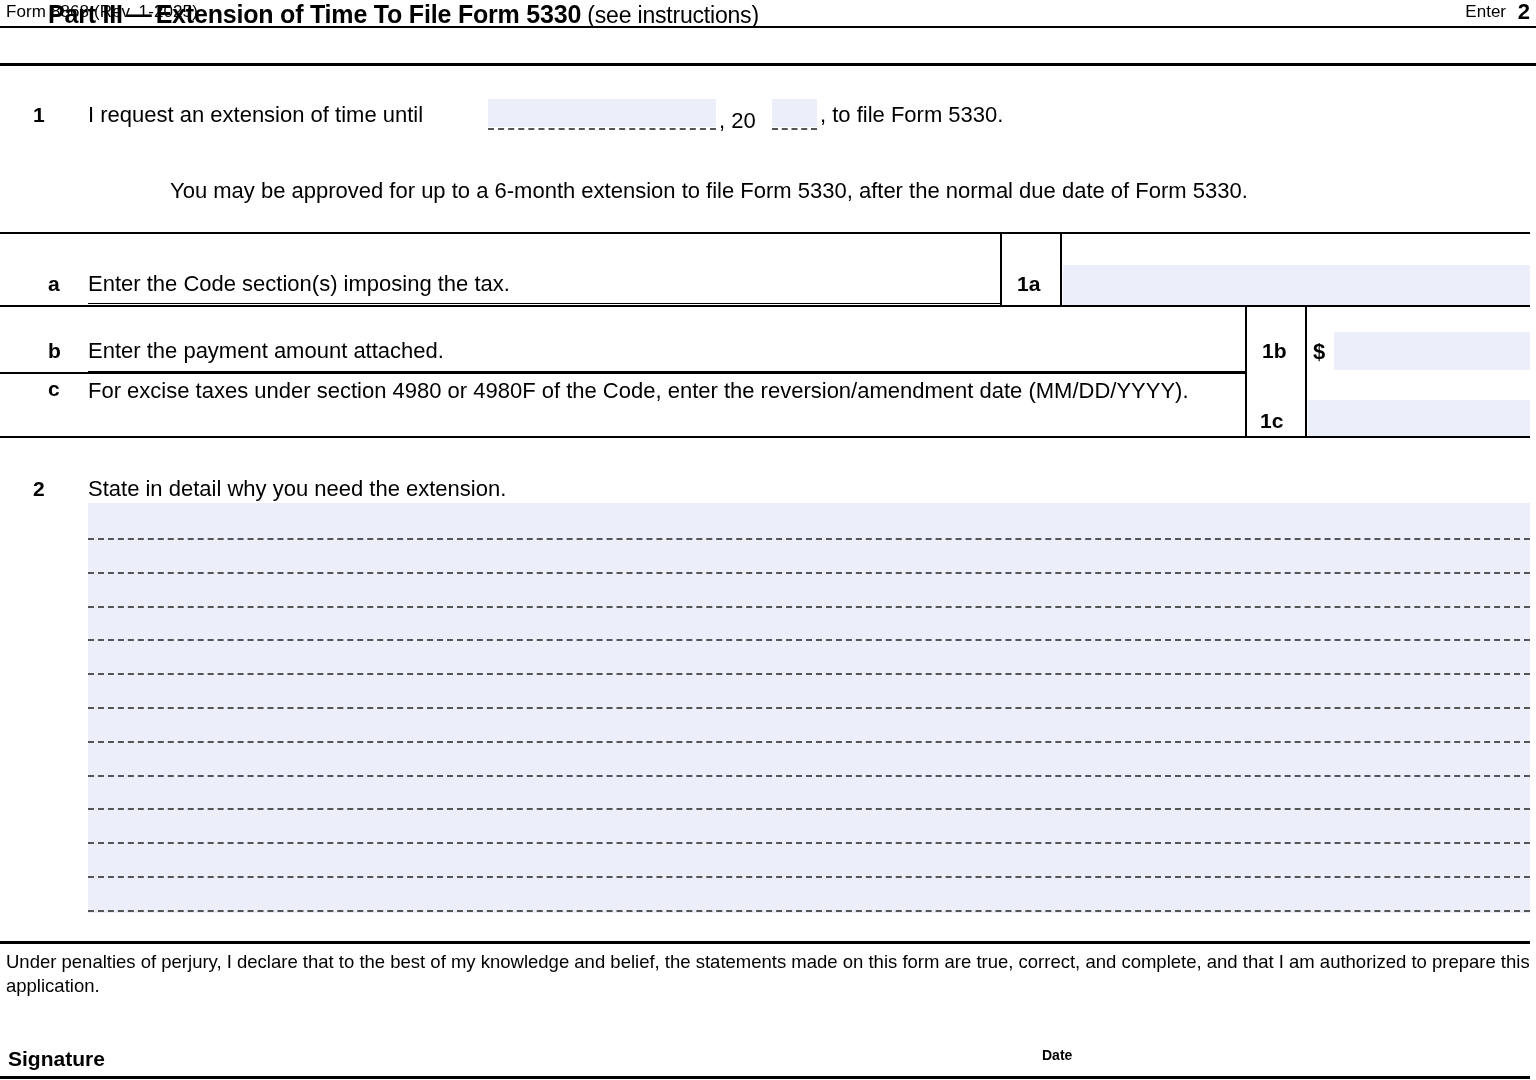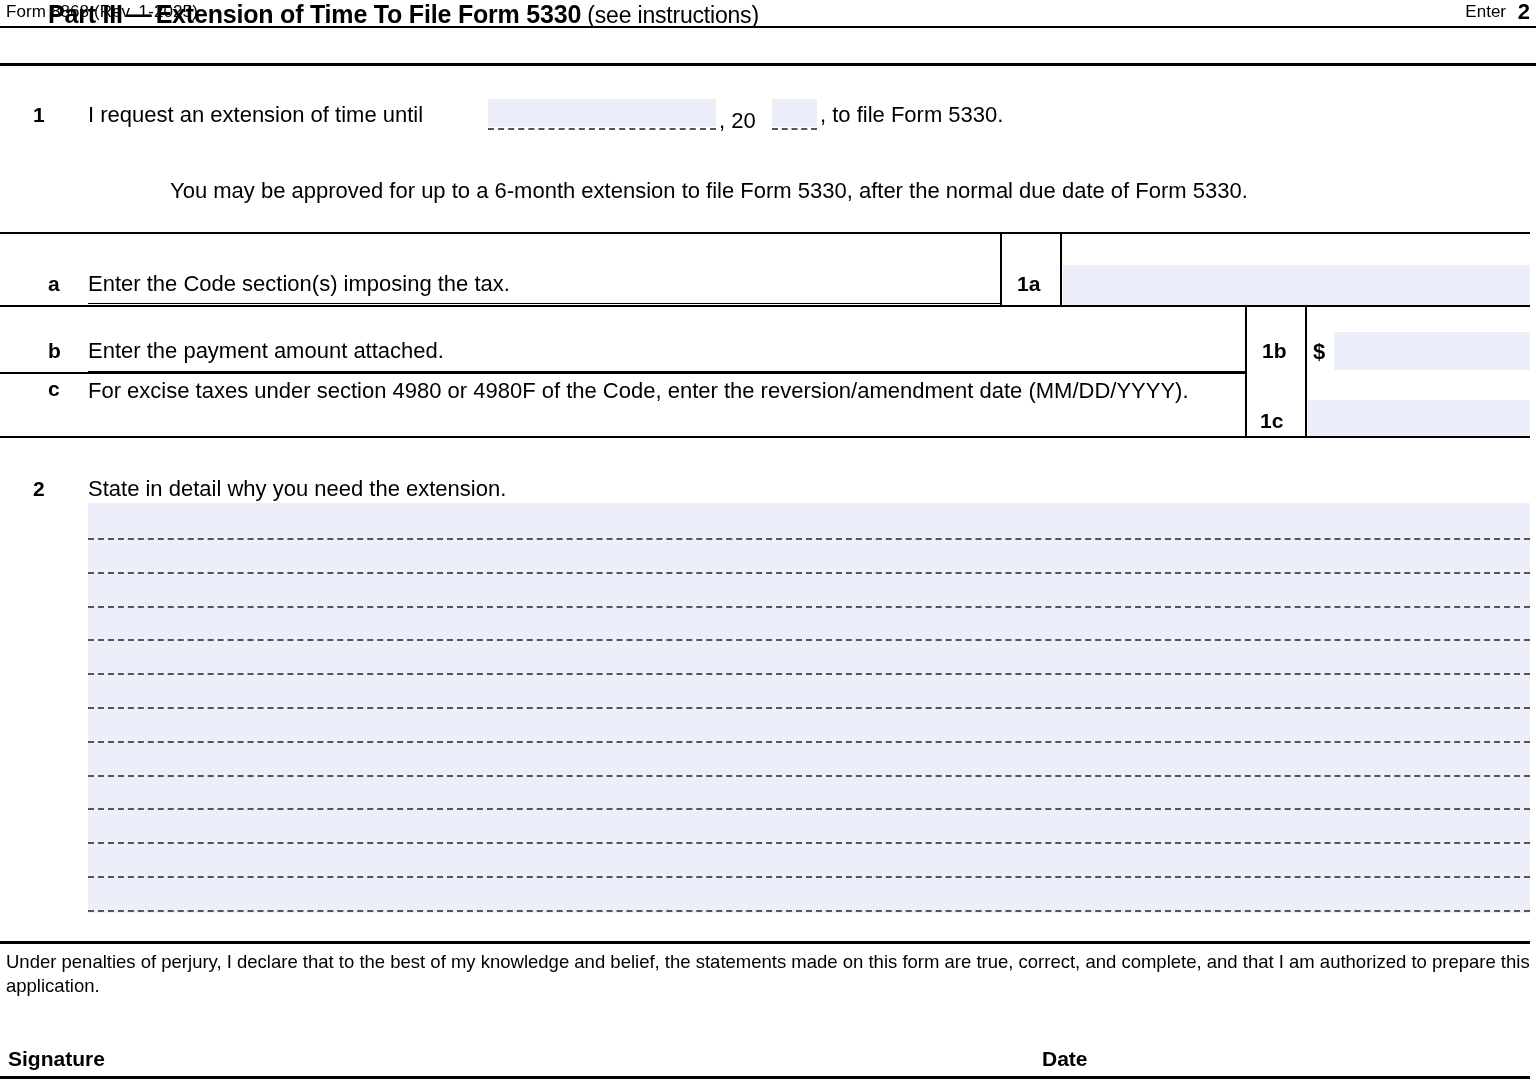--- a/index.html
+++ b/index.html
@@ -232,21 +232,21 @@
     position: absolute;
     left: 8px;
     top: 1047px;
     font-size: 21px;
     font-weight: bold;
   }
   .date-label {
     position: absolute;
     left: 1042px;
     top: 1047px;
-    font-size: 21px;
+    font-size: 14px;
     font-weight: bold;
   }
 </style>
 </head>
 <body>
 
 <div class="page">
 
   <div class="form-id">Form 8868 (Rev. 1-2025)</div>
   <div class="page-label">Enter</div>

